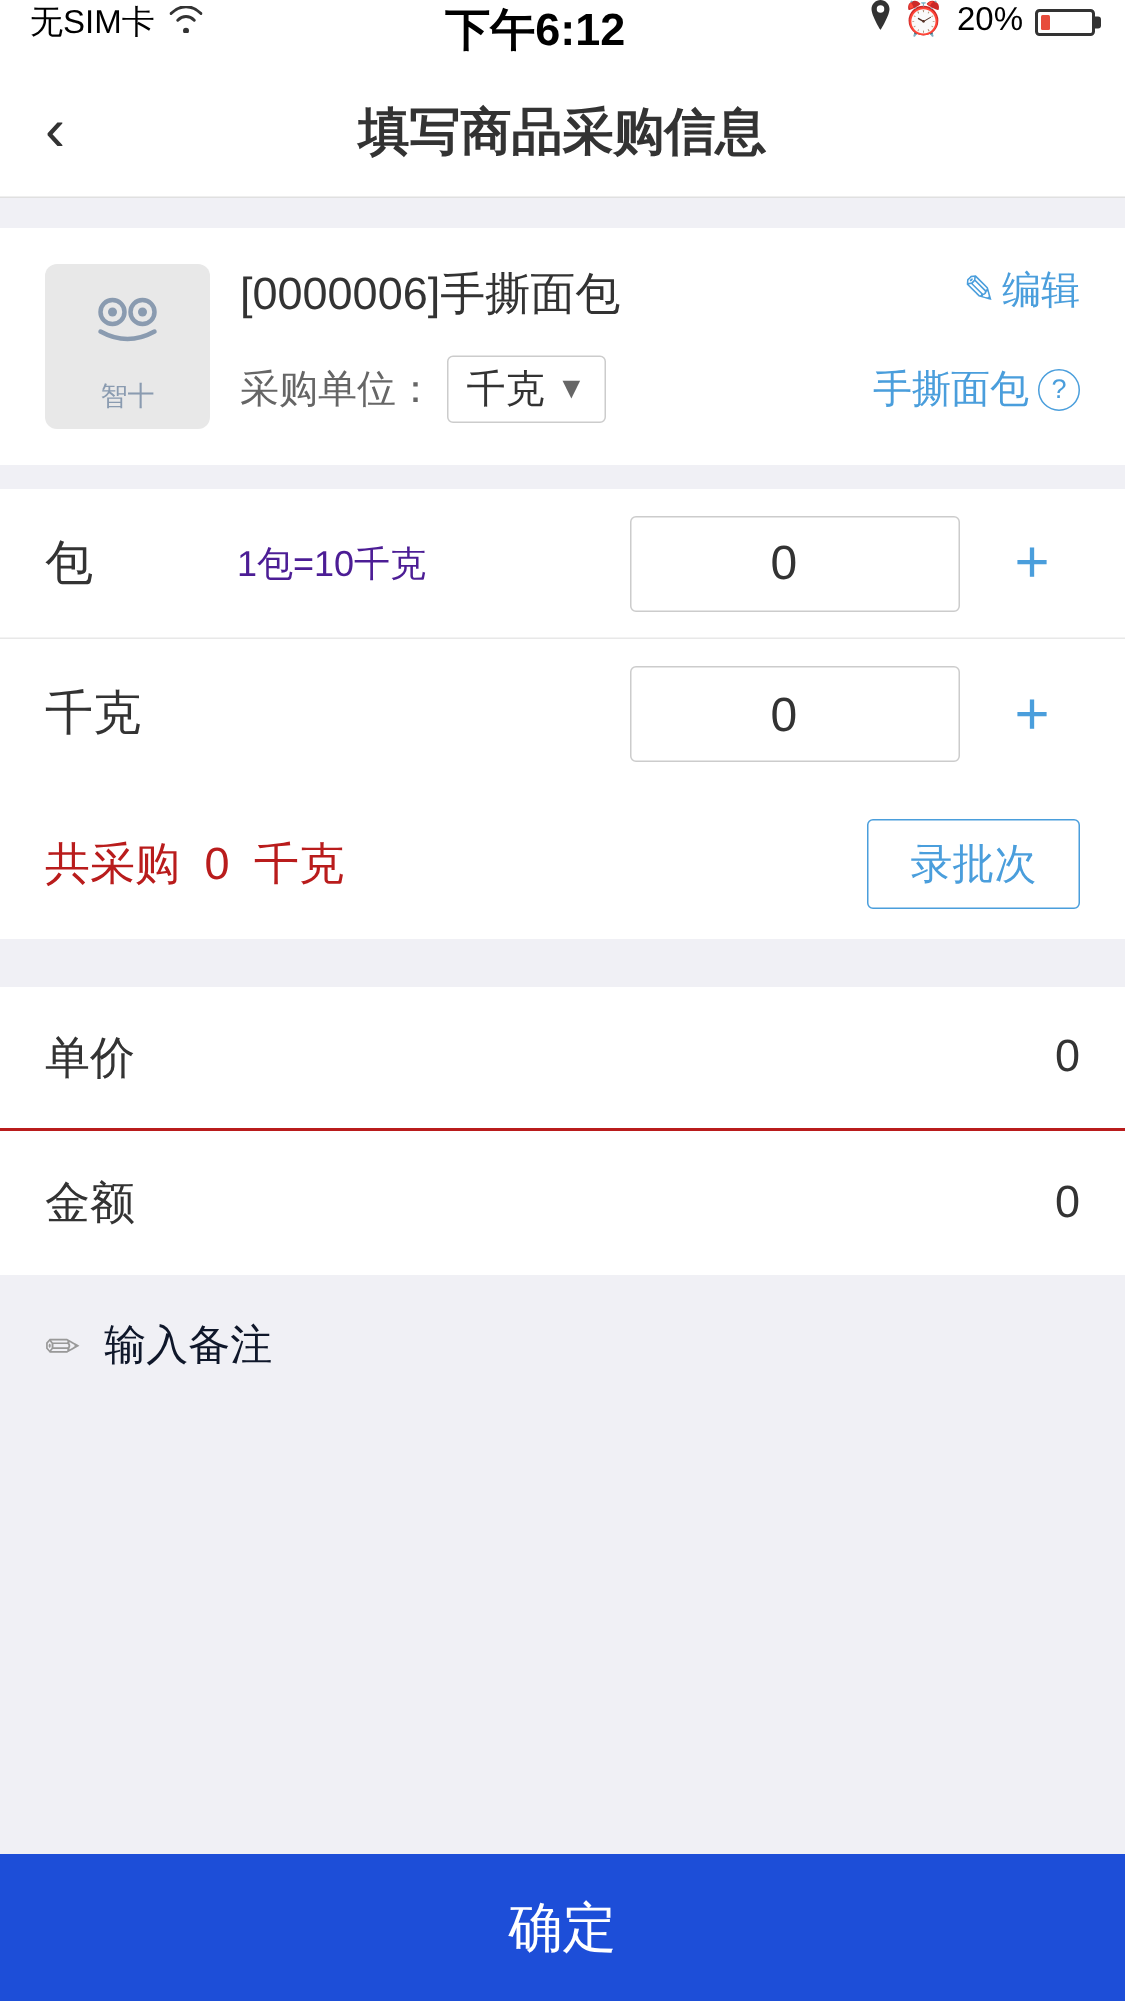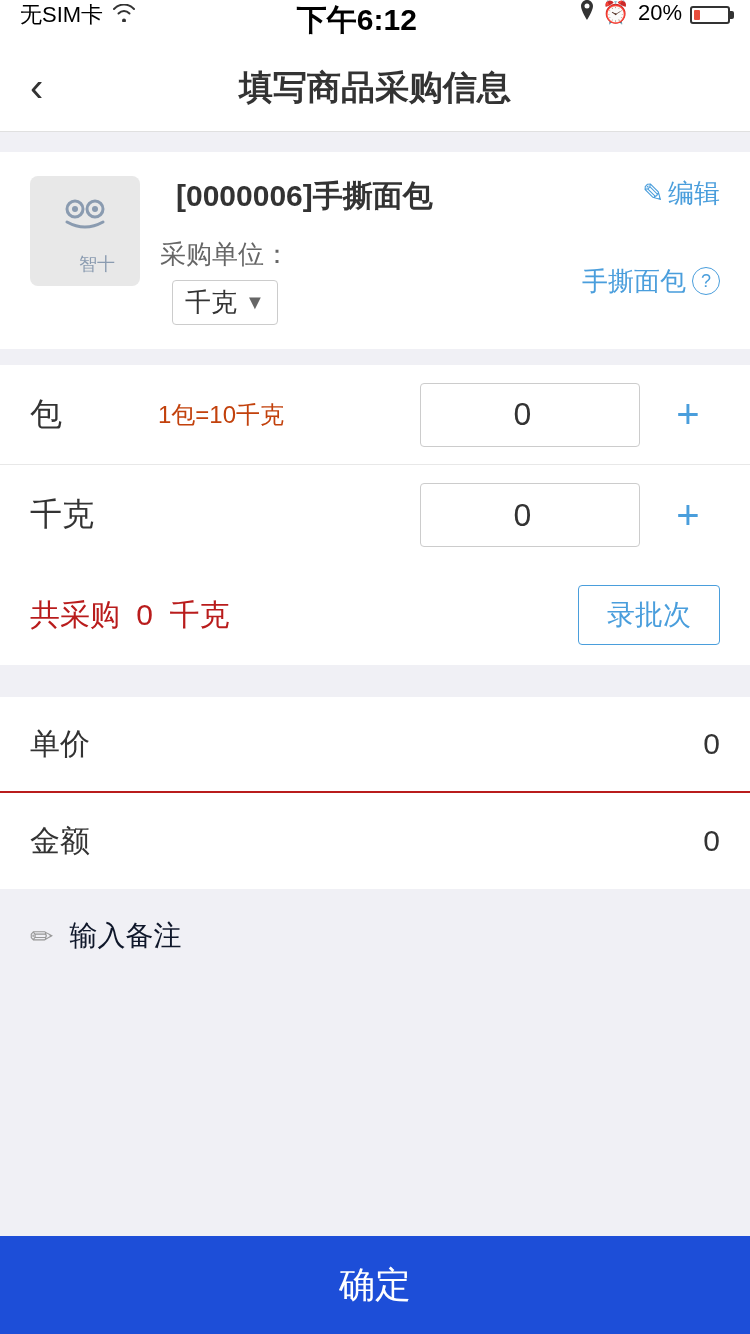--- a/index.html
+++ b/index.html
@@ -120,24 +120,23 @@
     .product-info {
       flex: 1;
     }
     .product-header {
       display: flex;
       justify-content: space-between;
       align-items: flex-start;
     }
     .product-name {
       font-size: 30px;
-      font-weight: 700;
+      font-weight: 400;
       color: #333;
       flex: 1;
-      margin-left: 16px;
     }
     .edit-btn {
       font-size: 26px;
       color: #4a9edc;
       display: flex;
       align-items: center;
       gap: 4px;
       cursor: pointer;
     }
     .product-unit-row {
@@ -206,21 +205,21 @@
     .input-row:last-child {
       border-bottom: none;
     }
     .input-row-label {
       font-size: 32px;
       color: #333;
       min-width: 120px;
     }
     .input-row-sublabel {
       font-size: 24px;
-      color: #c2410c;
+      color: #4c1d95;
       margin-left: 8px;
     }
     .input-row-right {
       flex: 1;
       display: flex;
       align-items: center;
       justify-content: flex-end;
       gap: 16px;
     }
     .qty-input {
@@ -379,34 +378,34 @@
   <div class="product-image">
     <div>
       <div class="product-logo-text">
         <svg width="60" height="60" viewBox="0 0 60 60">
           <circle cx="20" cy="22" r="8" fill="none" stroke="#8a9bb0" stroke-width="3"></circle>
           <circle cx="40" cy="22" r="8" fill="none" stroke="#8a9bb0" stroke-width="3"></circle>
           <circle cx="20" cy="22" r="3" fill="#8a9bb0"></circle>
           <circle cx="40" cy="22" r="3" fill="#8a9bb0"></circle>
           <path d="M12 35 Q30 45 48 35" stroke="#8a9bb0" stroke-width="3" fill="none" stroke-linecap="round"></path>
         </svg>
-        <div style="font-size:18px;color:#8a9bb0;margin-top:2px;text-align:right;">智十</div>
+        <div style="font-size:18px;color:#8a9bb0;margin-top:2px;">智十</div>
       </div>
     </div>
   </div>
   <div class="product-info">
     <div class="product-header">
       <span class="product-name">[0000006]手撕面包</span>
       <span class="edit-btn">
         <span>✎</span>
         <span>编辑</span>
       </span>
     </div>
     <div class="product-unit-row">
-      <div style="display:flex;align-items:center;gap:8px;flex-direction:column;">
+      <div style="display:flex;align-items:center;gap:8px;">
         <span class="unit-label">采购单位：</span>
         <div class="unit-select">
           <span>千克</span>
           <span class="unit-select-arrow">▼</span>
         </div>
       </div>
       <div class="price-ref">
         <span>手撕面包</span>
         <div class="price-ref-icon">?</div>
       </div>

